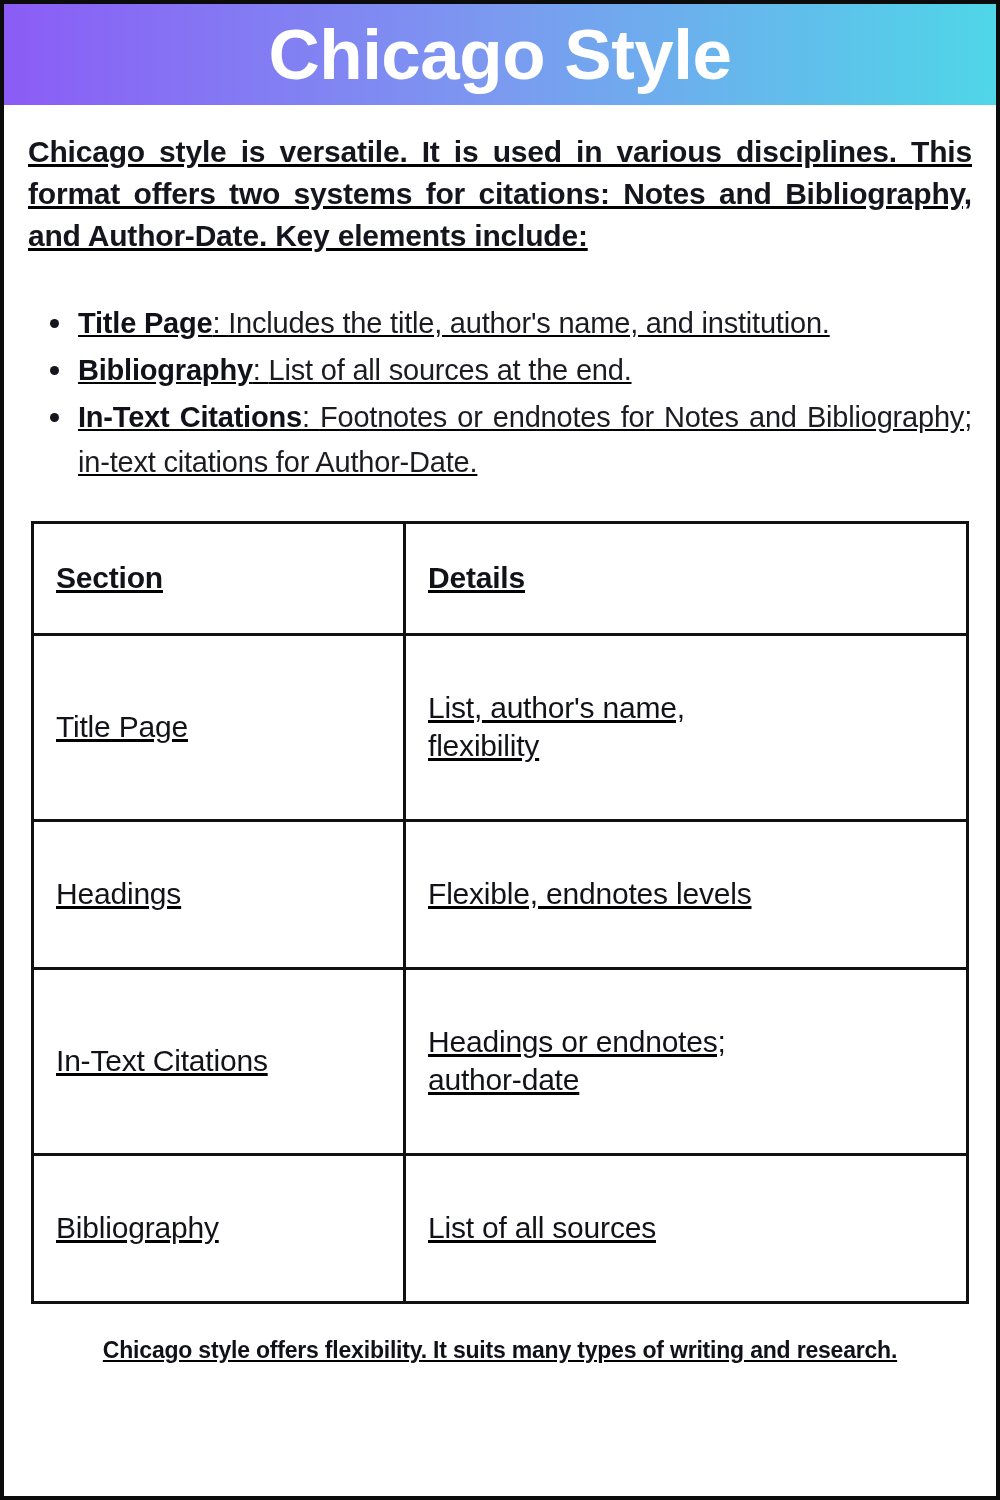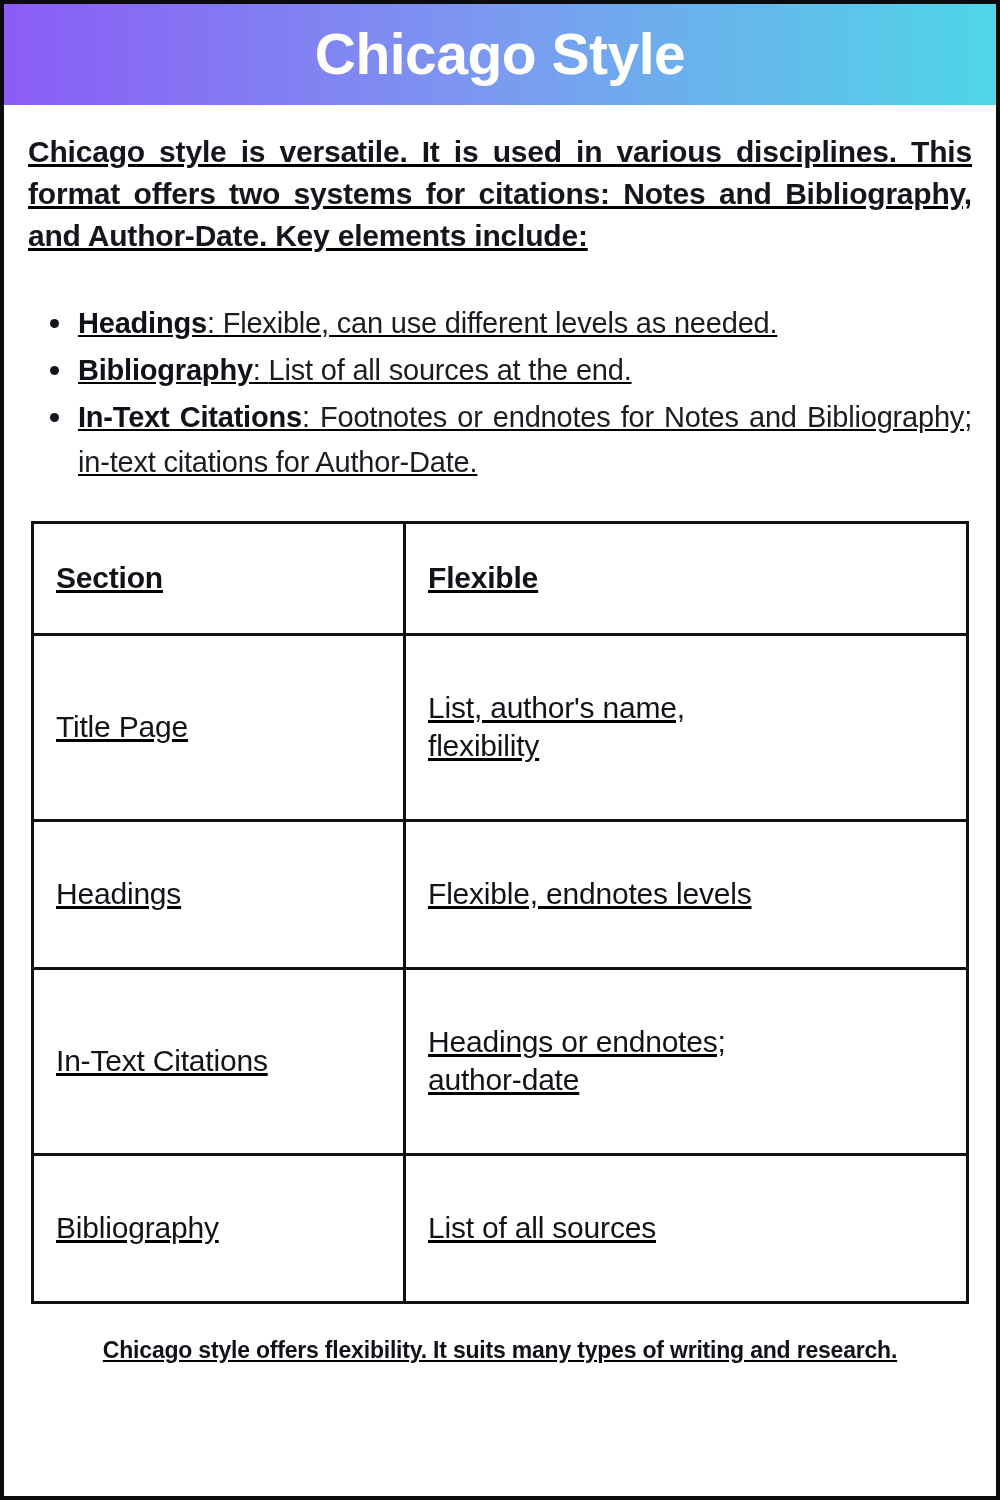--- a/index.html
+++ b/index.html
@@ -22,21 +22,21 @@
   .header-banner {
     height: 101px;
     width: 100%;
     display: flex;
     align-items: center;
     justify-content: center;
     box-sizing: border-box;
   }
   .header-title {
     color: #ffffff;
-    font-size: 57px;
+    font-size: 71px;
     font-weight: bold;
     letter-spacing: -0.5px;
     line-height: 1;
     text-align: center;
     margin: 0;
     padding: 0 20px;
   }
   .body-wrap {
     padding: 0 24px;
     box-sizing: border-box;
@@ -128,30 +128,30 @@
 
   <div class="header-banner" style="background: linear-gradient(90deg, rgb(139, 92, 246) 0%, rgb(123, 154, 240) 50%, rgb(79, 214, 232) 100%);">
     <h1 class="header-title" style="color: rgb(255, 255, 255);">Chicago Style</h1>
   </div>
 
   <div class="body-wrap">
 
     <p class="intro">Chicago style is versatile. It is used in various disciplines. This format offers two systems for citations: Notes and Bibliography, and Author-Date. Key elements include:</p>
 
     <ul class="bullets">
-      <li><b>Headings</b><span>: </span><span>Flexible, can use different levels as needed.</span></li>
+      <li><b>Title Page</b><span>: </span><span>Includes the title, author's name, and institution.</span></li>
       <li><b>Bibliography</b><span>: </span><span>List of all sources at the end.</span></li>
       <li><b>In-Text Citations</b><span>: </span><span>Footnotes or endnotes for Notes and Bibliography; in-text citations for Author-Date.</span></li>
     </ul>
 
     <table class="info-table">
       <thead>
         <tr>
           <th class="col-section">Section</th>
-          <th class="col-details">Flexible</th>
+          <th class="col-details">Details</th>
         </tr>
       </thead>
       <tbody>
         <tr class="row-tall">
           <td class="col-section">Title Page</td>
           <td class="col-details">
             <span class="cell-line">List, author's name,</span>
             <span class="cell-line">flexibility</span>
           </td>
         </tr>

